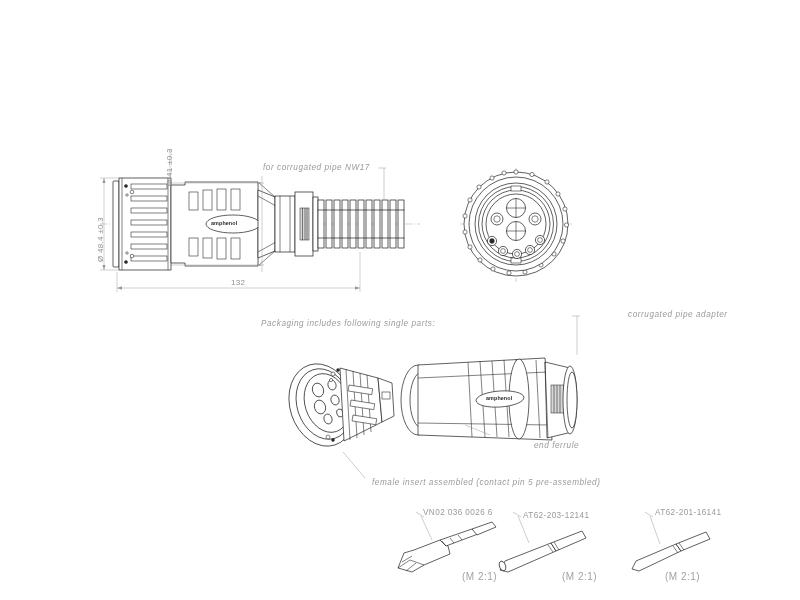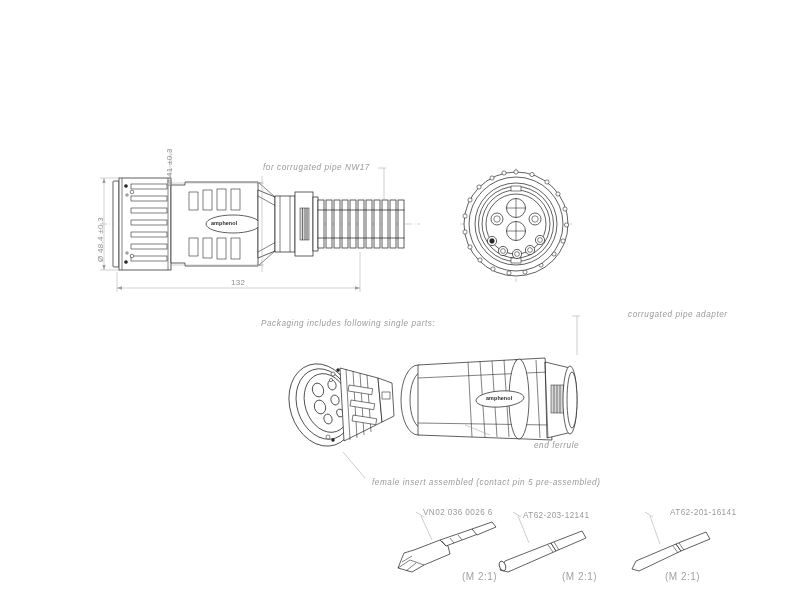--- a/index.html
+++ b/index.html
@@ -372,14 +372,14 @@
 <div class="anno" style="left:372px; top:479px;">female insert assembled (contact pin 5 pre-assembled)</div>
 
 <div class="anno logo" style="left:486px; top:396px;">amphenol</div>
 
 <div class="anno mono" style="left:423px; top:509px;">VN02 036 0026 6</div>
 <div class="anno scale" style="left:462px; top:572px;">(M 2:1)</div>
 
 <div class="anno mono" style="left:523px; top:512px;">AT62-203-12141</div>
 <div class="anno scale" style="left:562px; top:572px;">(M 2:1)</div>
 
-<div class="anno mono" style="left:655px; top:509px;margin-left:15px;">AT62-201-16141</div>
+<div class="anno mono" style="left:655px; top:509px;">AT62-201-16141</div>
 <div class="anno scale" style="left:665px; top:572px;">(M 2:1)</div>
 
 </body></html>

